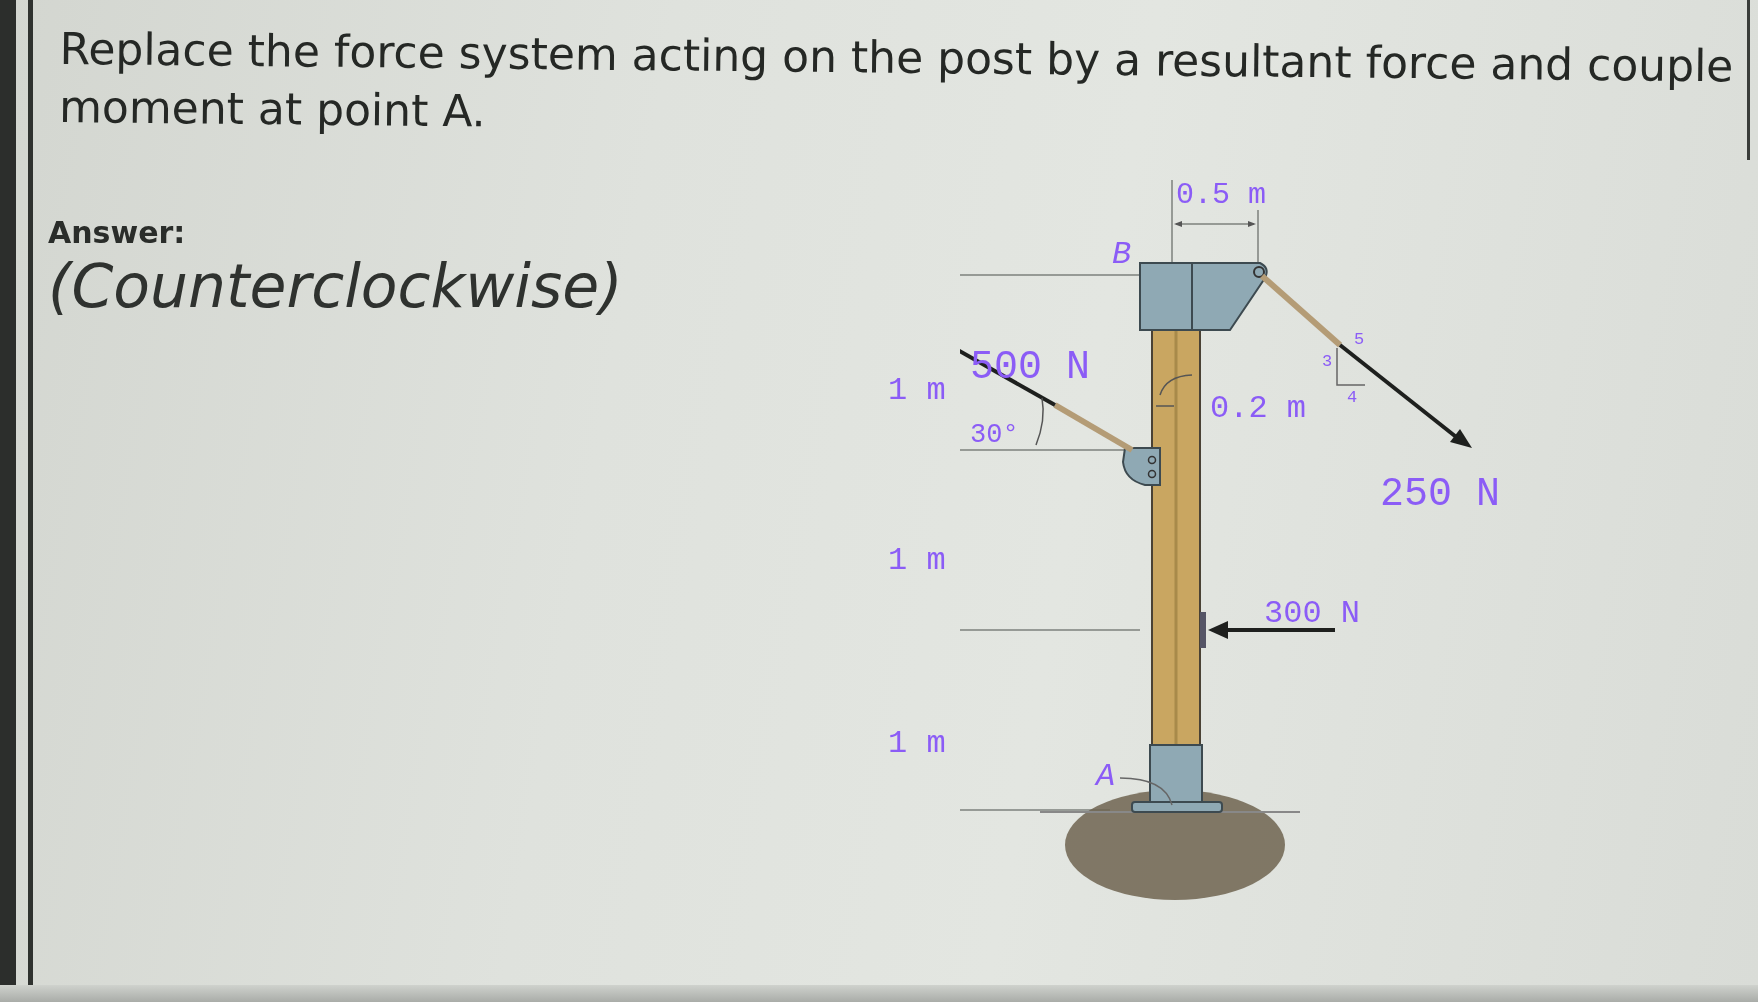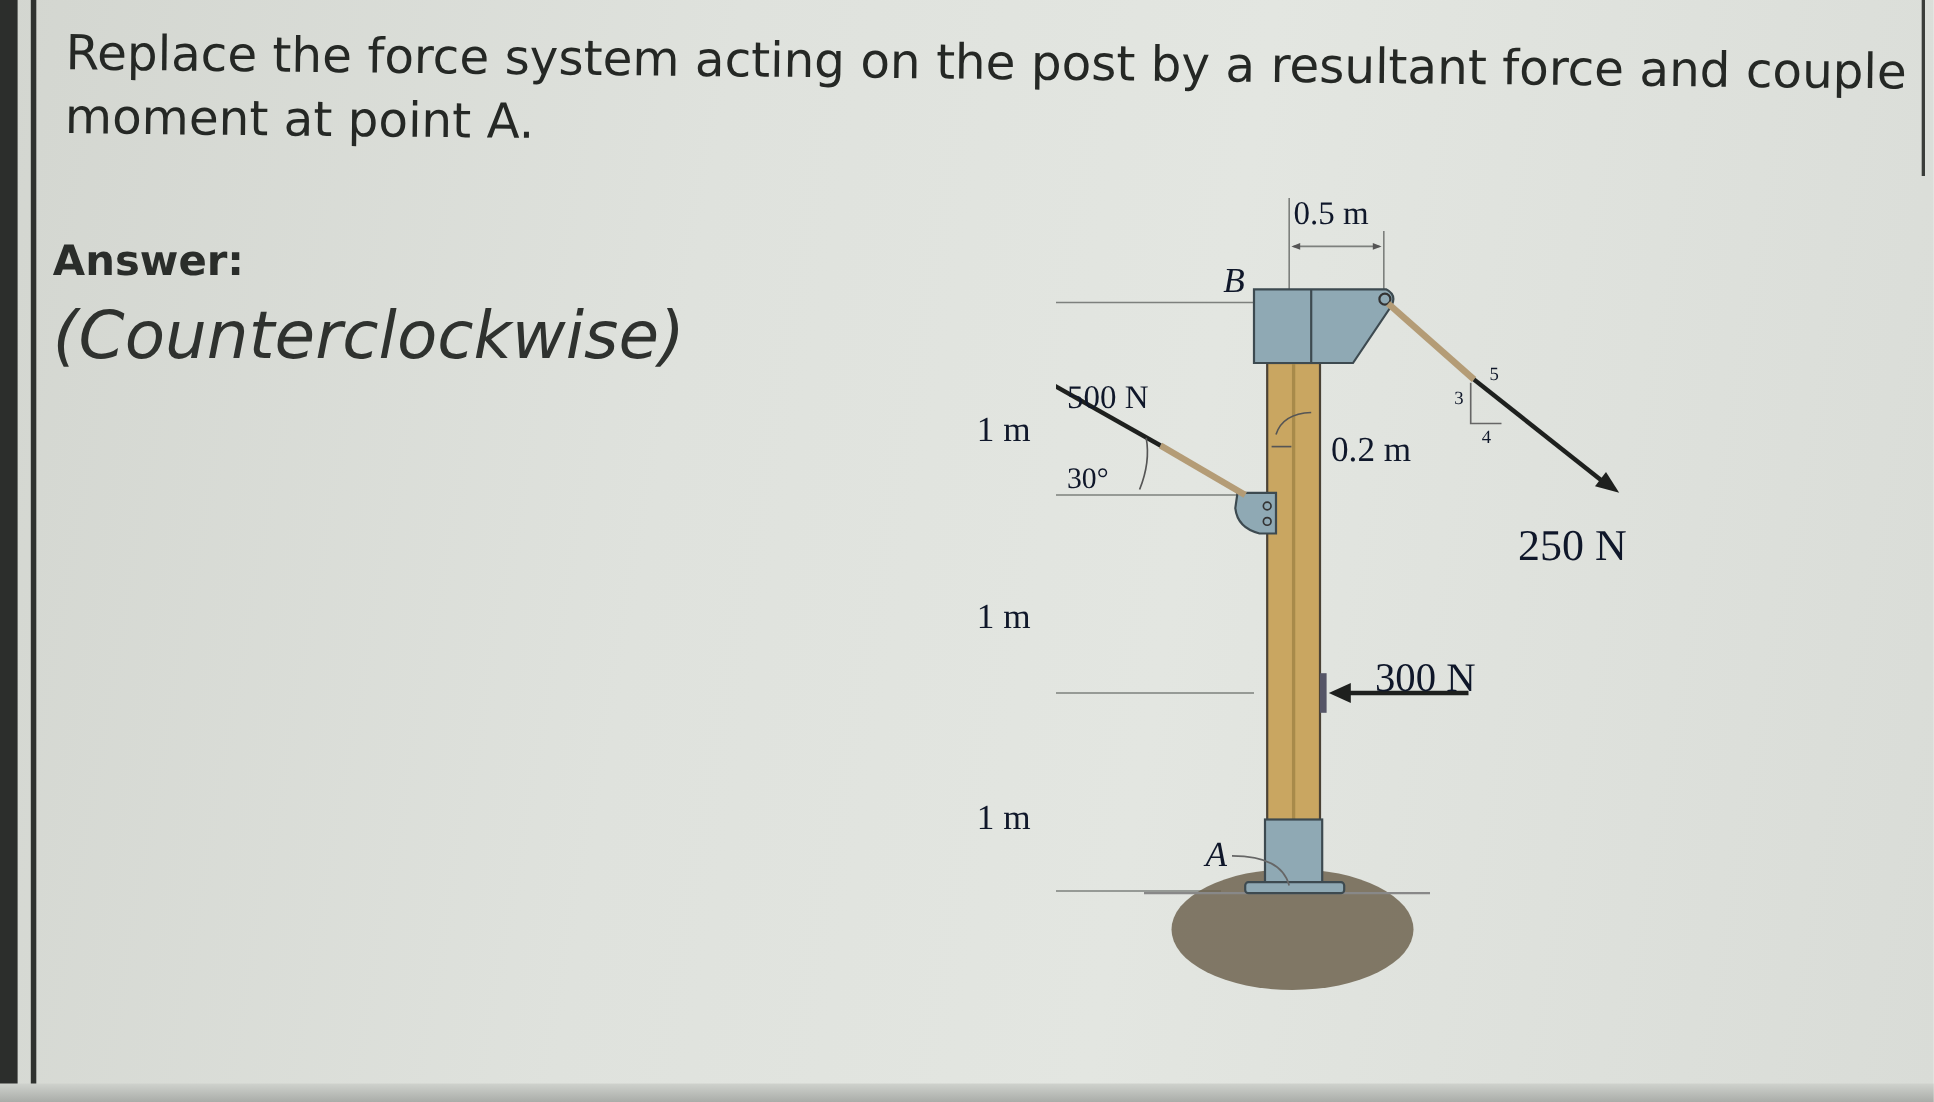--- a/index.html
+++ b/index.html
@@ -13,29 +13,29 @@
   .left-rule { position:absolute; left:28px; top:0; width:5px; height:1002px; background:#2f322f; }
   .right-rule { position:absolute; left:1747px; top:0; width:3px; height:160px; background:#3a3d3a; }
   .bottom-dark { position:absolute; left:0; top:985px; width:1758px; height:17px; background:linear-gradient(#cfd2cd,#a9aca8); }
 
   .question {
     position:absolute; left:60px; top:20px; width:1690px;
     font-size:44px; line-height:58px; color:#252825;
     transform: rotate(0.6deg); transform-origin:left top;
   }
   .answer-block { position:absolute; left:48px; top:215px; }
-  .answer-title { font-size:38px; font-weight:bold; color:#2a2d2a; margin-bottom:14px; }
+  .answer-title { font-size:30px; font-weight:bold; color:#2a2d2a; margin-bottom:4px; }
   .eq { font-family:"DejaVu Serif", serif; font-size:48px; line-height:64px; color:#2f322f; white-space:nowrap; }
   .eq i { font-style:italic; }
   .eq sub { font-size:32px; vertical-align:-12px; font-style:italic; }
   .eq .note { font-style:italic; font-family:"DejaVu Sans", sans-serif; font-size:60px; }
 
   .figure { position:absolute; left:960px; top:180px; width:700px; height:820px; }
   .figure svg { position:absolute; left:0; top:0; }
-  .lbl { position:absolute; font-family:Liberation Serif, serif; color:#0f172a; white-space:nowrap; }
+  .lbl { position:absolute; font-family:Liberation Mono, monospace; color:#8b5cf6; white-space:nowrap; }
 </style>
 </head>
 <body>
 
 <div class="left-edge"></div>
 <div class="left-rule"></div>
 <div class="right-rule"></div>
 
 <div class="question">Replace the force system acting on the post by a resultant force and couple moment at point A.</div>
 
@@ -110,27 +110,27 @@
     <polygon points="248,450 268,441 268,459" fill="#1e201e"></polygon>
 
     <path d="M200,215 Q206,196 232,195" fill="none" stroke="#555" stroke-width="1.5"></path>
     <line x1="196" y1="226" x2="214" y2="226" stroke="#555" stroke-width="1.5"></line>
 
     <path d="M160,598 Q205,598 212,625" fill="none" stroke="#666" stroke-width="1.5"></path>
   </svg>
 
   <div class="lbl" style="left:216px;top:-2px;font-size:30px">0.5 m</div>
   <div class="lbl" style="left:152px;top:56px;font-size:32px;font-style:italic">B</div>
-  <div class="lbl" style="left:10px;top:165px;font-size:30px">500 N</div>
+  <div class="lbl" style="left:10px;top:165px;font-size:40px">500 N</div>
   <div class="lbl" style="left:-72px;top:192px;font-size:32px">1 m</div>
   <div class="lbl" style="left:10px;top:240px;font-size:27px">30°</div>
   <div class="lbl" style="left:250px;top:210px;font-size:32px">0.2 m</div>
   <div class="lbl" style="left:362px;top:172px;font-size:17px">3</div>
   <div class="lbl" style="left:387px;top:208px;font-size:17px">4</div>
   <div class="lbl" style="left:394px;top:150px;font-size:17px">5</div>
   <div class="lbl" style="left:420px;top:292px;font-size:40px">250 N</div>
   <div class="lbl" style="left:-72px;top:362px;font-size:32px">1 m</div>
-  <div class="lbl" style="left:290px;top:415px;font-size:37px">300 N</div>
+  <div class="lbl" style="left:304px;top:415px;font-size:32px">300 N</div>
   <div class="lbl" style="left:-72px;top:545px;font-size:32px">1 m</div>
   <div class="lbl" style="left:136px;top:578px;font-size:32px;font-style:italic">A</div>
 </div>
 
 <div class="bottom-dark"></div>
 
 </body></html>

